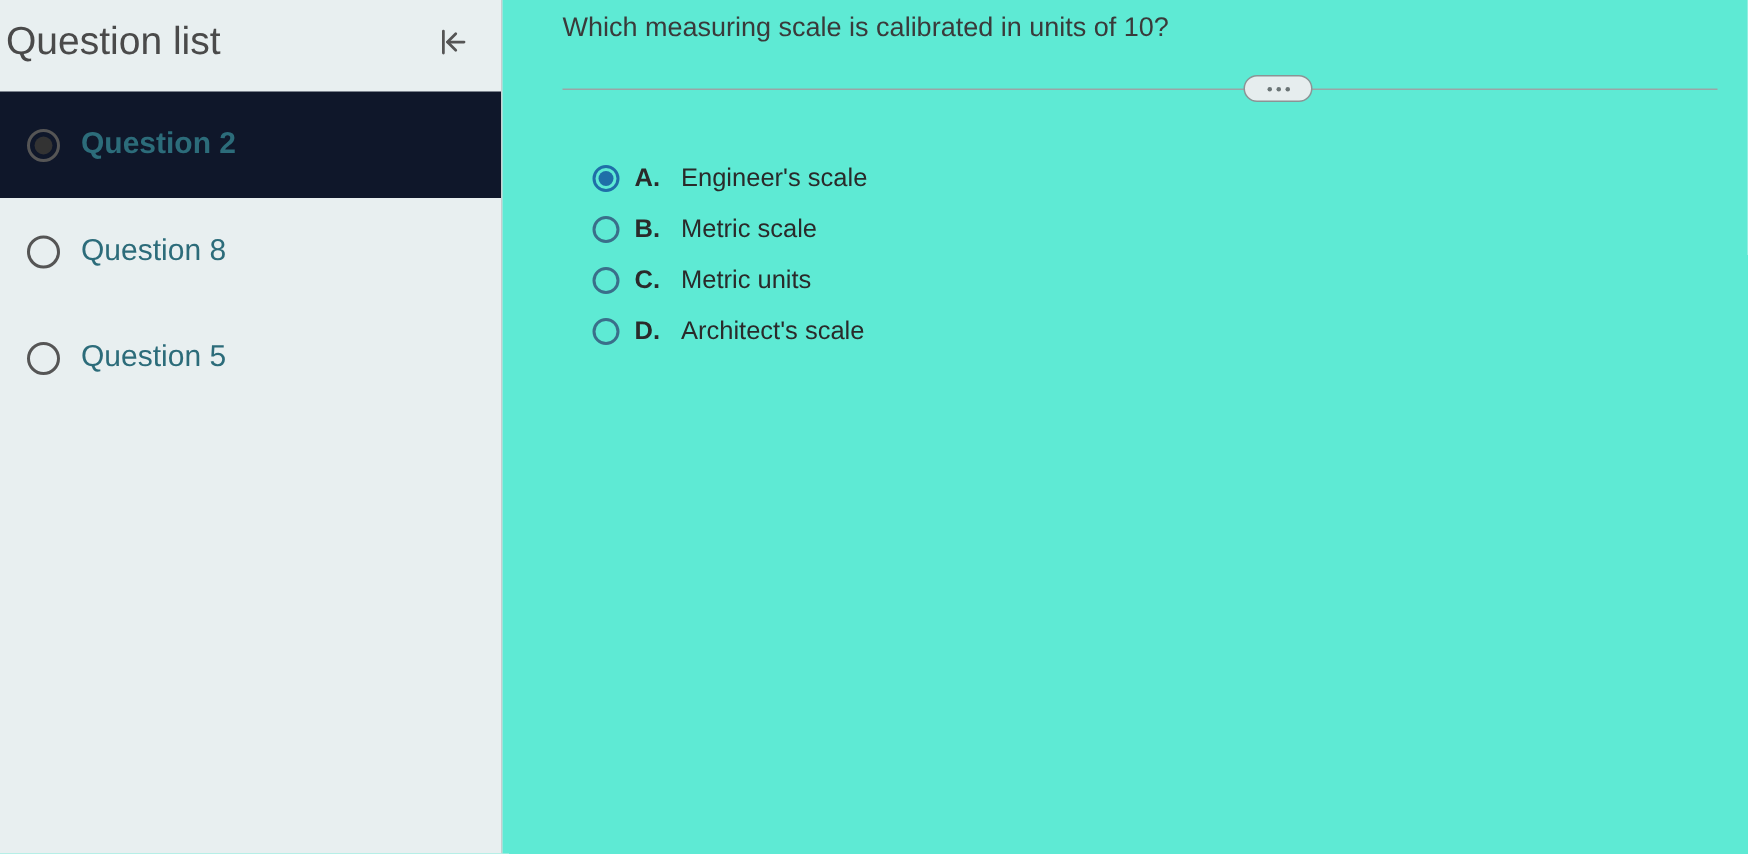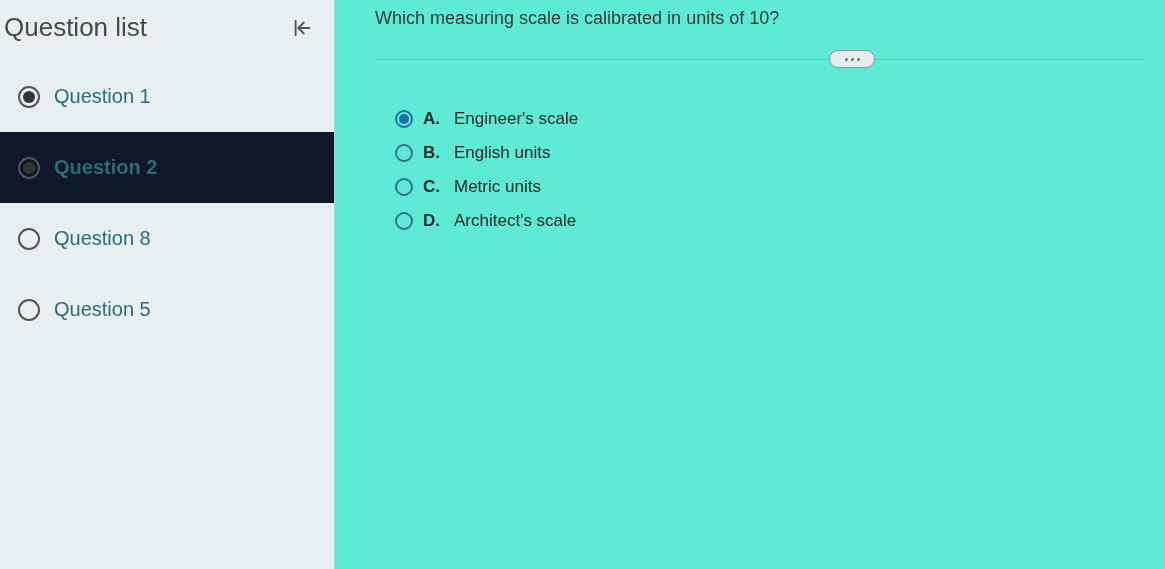--- a/index.html
+++ b/index.html
@@ -164,24 +164,20 @@
     <div class="collapse-btn">
       <svg width="22" height="22" viewBox="0 0 24 24" fill="none" stroke="#555" stroke-width="2" stroke-linecap="round" stroke-linejoin="round">
         <line x1="5" y1="4" x2="5" y2="20"></line>
         <polyline points="14 6 8 12 14 18"></polyline>
         <line x1="8" y1="12" x2="20" y2="12"></line>
       </svg>
     </div>
   </div>
   <div class="question-list">
 
-  <div class="question-item">
-        <div class="radio-indicator filled"></div>
-        <span>Question 1</span>
-      </div>
       <div class="question-item active">
         <div class="radio-indicator filled"></div>
         <span>Question 2</span>
       </div>
       <div class="question-item">
         <div class="radio-indicator"></div>
         <span>Question 8</span>
       </div>
       <div class="question-item">
         <div class="radio-indicator"></div>
@@ -203,21 +199,21 @@
   <div class="options">
 
   <div class="option">
         <div class="option-radio selected"></div>
         <span class="option-letter">A.</span>
         <span>Engineer's scale</span>
       </div>
       <div class="option">
         <div class="option-radio"></div>
         <span class="option-letter">B.</span>
-        <span>English units</span>
+        <span>Metric scale</span>
       </div>
       <div class="option">
         <div class="option-radio"></div>
         <span class="option-letter">C.</span>
         <span>Metric units</span>
       </div>
       <div class="option">
         <div class="option-radio"></div>
         <span class="option-letter">D.</span>
         <span>Architect's scale</span>

